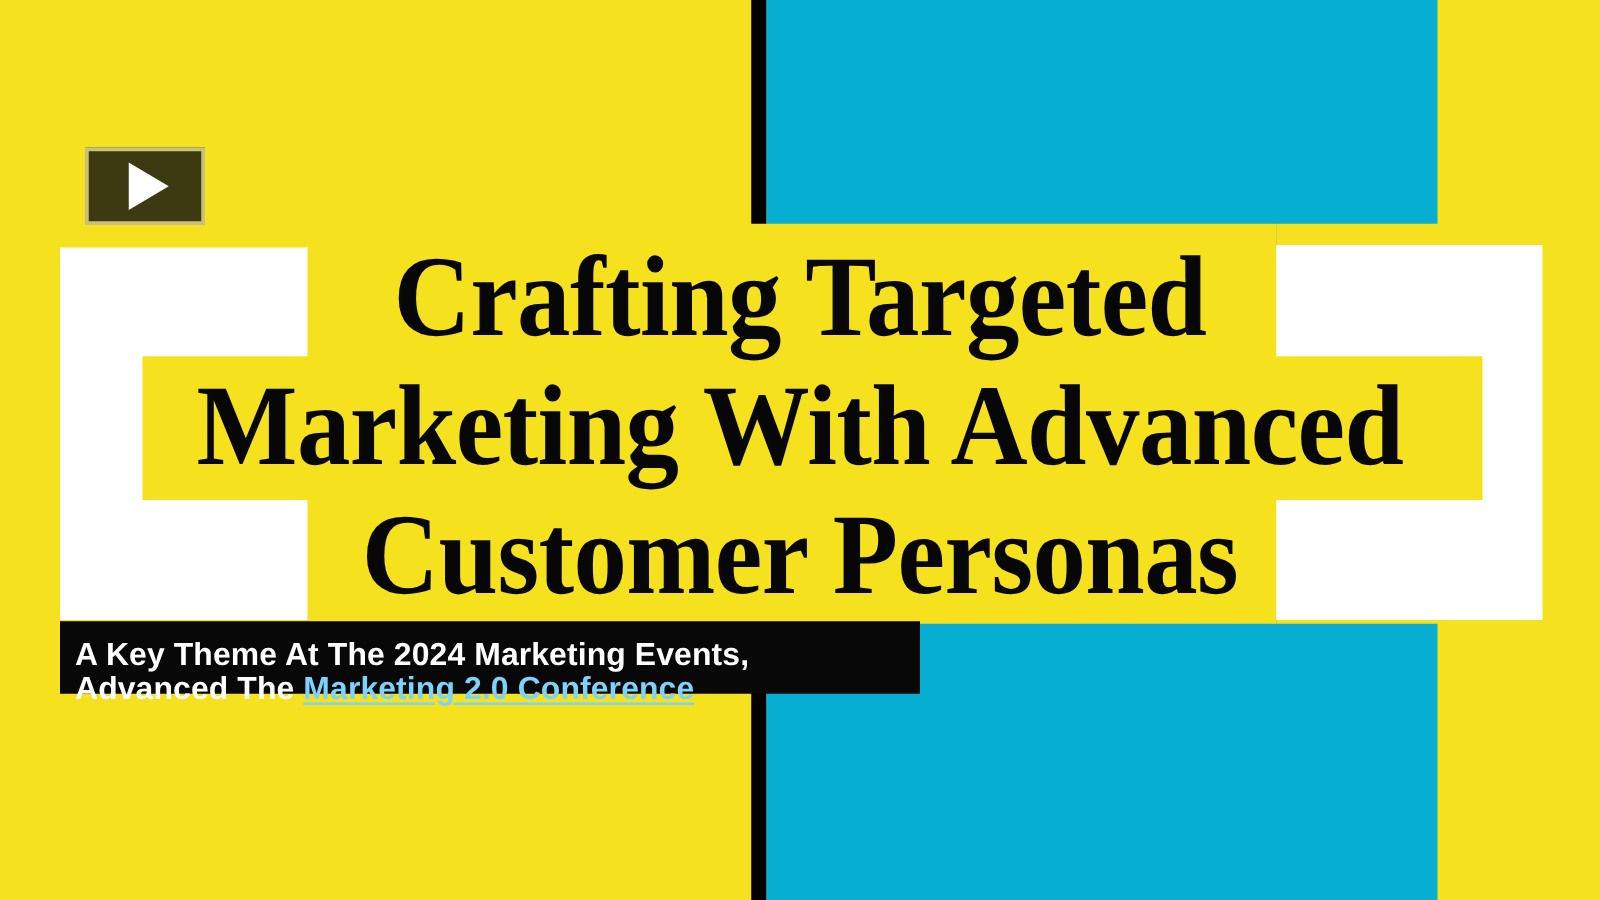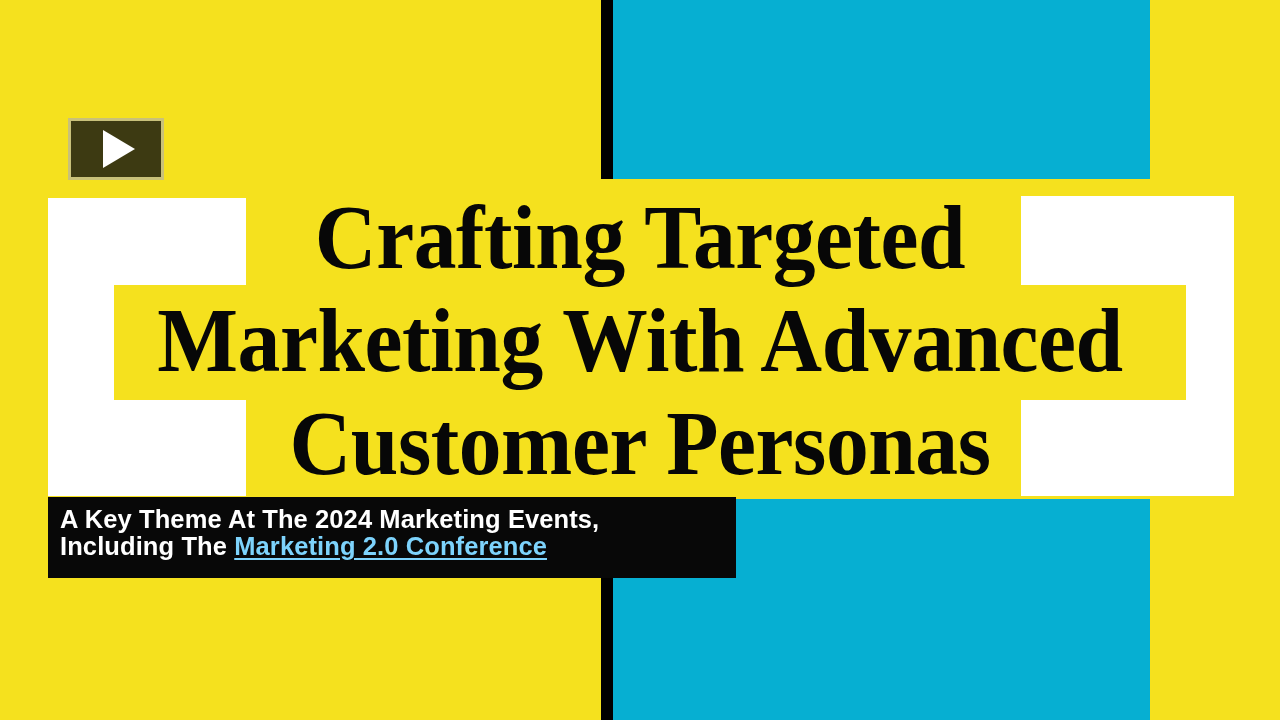--- a/index.html
+++ b/index.html
@@ -151,24 +151,24 @@
     display: block;
     transform: scaleX(0.93);
   }
 
   
   #subtitle-strip {
     position: absolute;
     left: 48px;
     top: 497px;
     width: 688px;
-    height: 81px;
+    height: 58px;
     background: #080808;
     box-sizing: border-box;
-    padding: 9px 0 0 12px;
+    padding: 14px 0 0 12px;
   }
   #subtitle-strip .sub-line {
     display: block;
     font-family: "Liberation Sans", sans-serif;
     font-weight: bold;
     font-size: 25.5px;
     line-height: 27px;
     letter-spacing: 0.1px;
     color: #FFFFFF;
     white-space: nowrap;
@@ -209,16 +209,16 @@
   </div>
 
   <div id="headline">
     <span class="line">Crafting Targeted</span>
     <span class="line">Marketing With Advanced</span>
     <span class="line">Customer Personas</span>
   </div>
 
   <div id="subtitle-strip">
     <span class="sub-line">A Key Theme At The 2024 Marketing Events,</span>
-    <span class="sub-line"><span>Including The </span><a id="subtitle-link" href="#">Marketing 2.0 Conference</a></span>
+    <span class="sub-line"><span>Advanced The </span><a id="subtitle-link" href="#">Marketing 2.0 Conference</a></span>
   </div>
 
 </div>
 
 </body></html>

